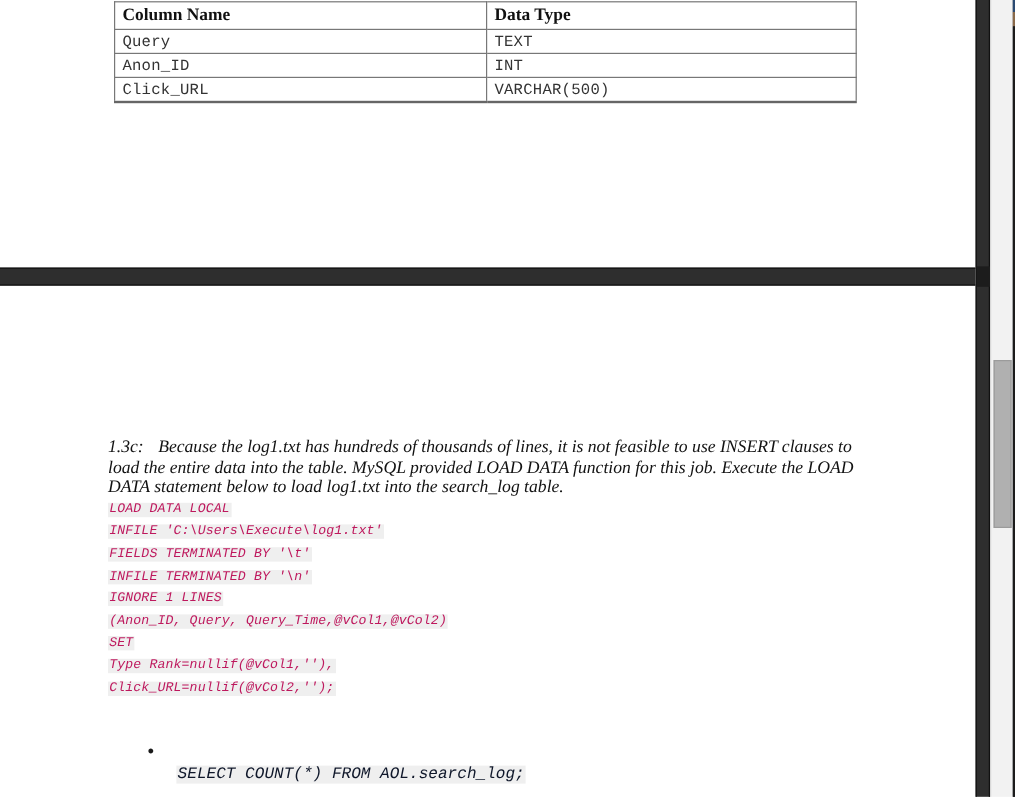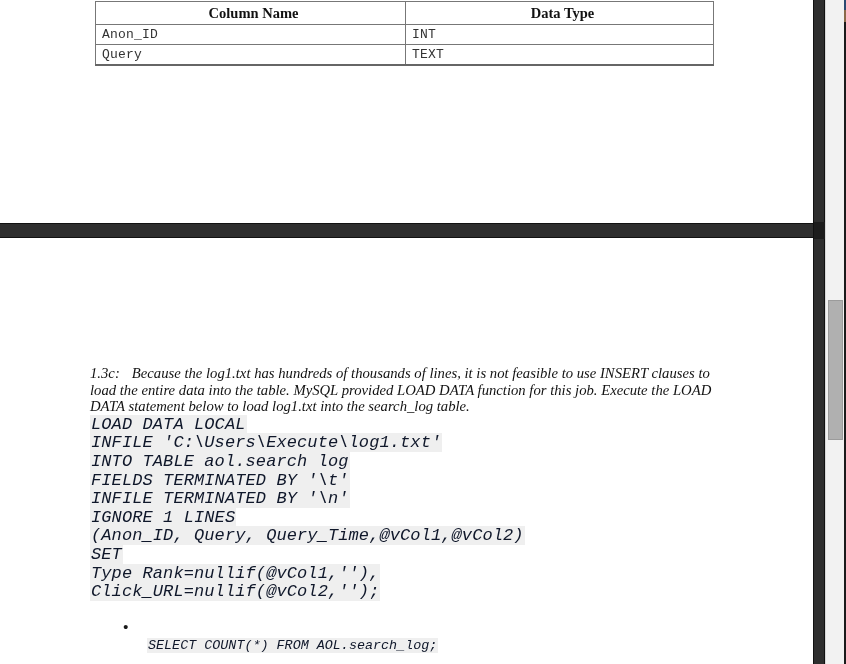--- a/index.html
+++ b/index.html
@@ -72,21 +72,20 @@
     vertical-align: middle;
     background: #ffffff;
   }
   .schema-table th {
     font-family: "Liberation Serif", serif;
     font-weight: bold;
     font-size: 14.5px;
     height: 20px;
     line-height: 18px;
     color: #111111;
-    text-align: center;
   }
   .schema-table td {
     font-family: "Liberation Mono", monospace;
     font-weight: normal;
     font-size: 13px;
     height: 17px;
     line-height: 16px;
     color: #333333;
     letter-spacing: 0.2px;
   }
@@ -113,23 +112,23 @@
     font-family: "Liberation Serif", serif;
   }
   .para .gap { display: inline-block; width: 12px; }
 
   
   .sql-block {
     margin-top: 1px;
   }
   .sql-line {
     font-family: "Liberation Mono", monospace;
-    font-size: 17px;
+    font-size: 11px;
     line-height: 18.6px;
-    color: #0f172a;
+    color: #be185d;
     white-space: pre;
     letter-spacing: 0.1px;
   }
   .sql-line > span {
     background: #efefef;
     padding: 0 1px;
   }
 
   
   .bullet-item {
@@ -242,43 +241,46 @@
           <col class="col-type">
         </colgroup>
         <thead>
           <tr>
             <th>Column Name</th>
             <th>Data Type</th>
           </tr>
         </thead>
         <tbody>
           <tr>
+            <td>Query</td>
+            <td>TEXT</td>
+          </tr>
+          <tr>
             <td>Anon_ID</td>
             <td>INT</td>
           </tr>
           <tr>
-            <td>Query</td>
-            <td>TEXT</td>
+            <td>Click_URL</td>
+            <td>VARCHAR(500)</td>
           </tr>
         </tbody>
       </table>
 
     </div>
 
     <div class="page-break"></div>
 
     <div class="page page-two">
 
       <div class="body-block">
         <p class="para"><span class="label">1.3c:</span><span class="gap"></span><span>Because the log1.txt has hundreds of thousands of lines, it is not feasible to use INSERT clauses to load the entire data into the table. MySQL provided LOAD DATA function for this job. Execute the LOAD DATA statement below to load log1.txt into the search_log table.</span></p>
 
         <div class="sql-block">
           <div class="sql-line"><span>LOAD DATA LOCAL</span></div>
           <div class="sql-line"><span>INFILE 'C:\Users\Execute\log1.txt'</span></div>
-          <div class="sql-line"><span>INTO TABLE aol.search log</span></div>
           <div class="sql-line"><span>FIELDS TERMINATED BY '\t'</span></div>
           <div class="sql-line"><span>INFILE TERMINATED BY '\n'</span></div>
           <div class="sql-line"><span>IGNORE 1 LINES</span></div>
           <div class="sql-line"><span>(Anon_ID, Query, Query_Time,@vCol1,@vCol2)</span></div>
           <div class="sql-line"><span>SET</span></div>
           <div class="sql-line"><span>Type Rank=nullif(@vCol1,''),</span></div>
           <div class="sql-line"><span>Click_URL=nullif(@vCol2,'');</span></div>
         </div>
       </div>
 

